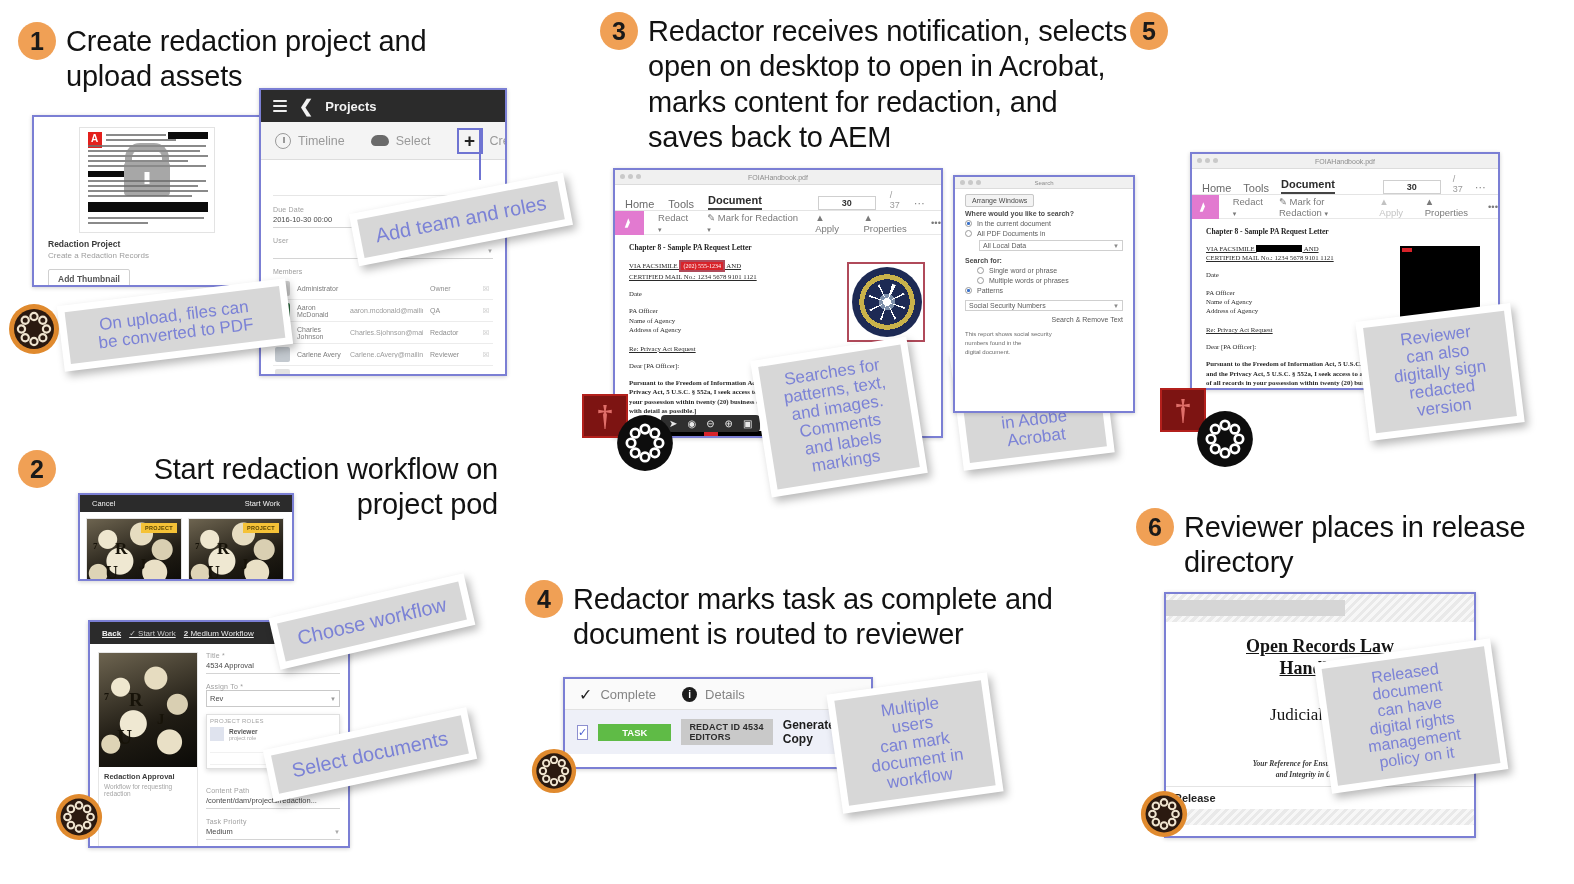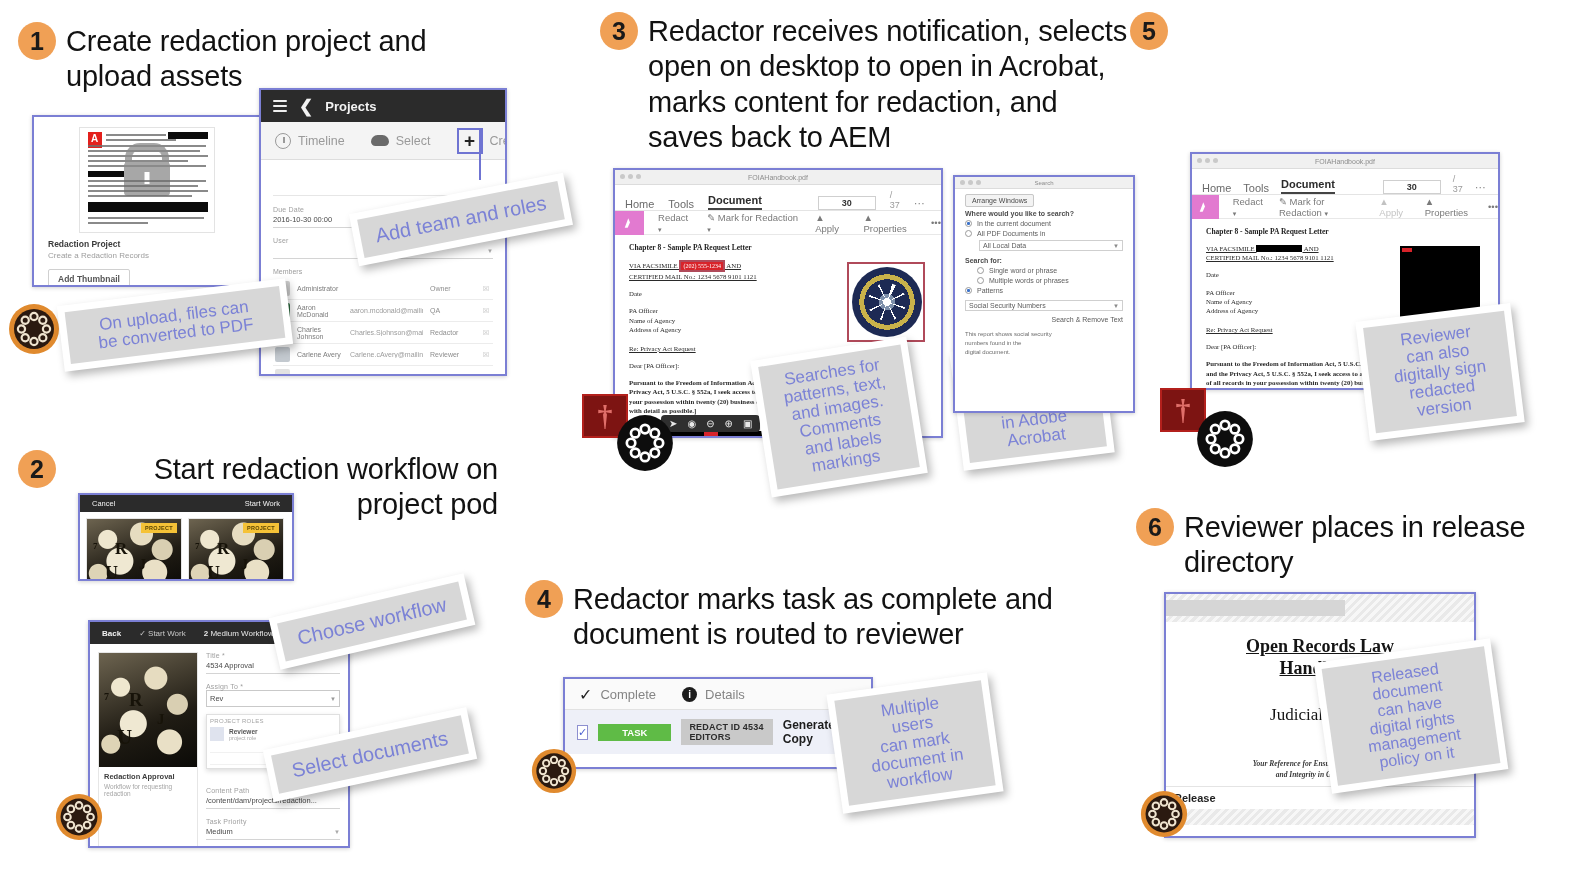--- a/index.html
+++ b/index.html
@@ -442,21 +442,21 @@
         </div>
         <div style="padding:4px 5px 6px;">
           <div class="cap1">Redaction Approval</div>
           <div class="cap2">Workflow for requesting redaction</div>
         </div>
       </div>
     </div>
   </div>
 
   <div class="frame soft" style="left:88px; top:620px; width:262px; height:228px;">
-    <div class="aem-bar" style="height:22px;font-size:8px;font-weight:400;gap:18px;">
+    <div class="aem-bar" style="height:22px;font-size:8px;font-weight:400;gap:8px;text-decoration:underline;">
       <span style="font-weight:700;">Back</span>
       <span style="color:#c9c9c9;">✓ <span>Start Work</span></span>
       <span style="color:#e9e9e9;"><b>2</b> <span>Medium Workflow</span></span>
     </div>
     <div style="display:flex;gap:8px;padding:8px;">
       <div class="wf-card" style="width:100px;flex:0 0 auto;">
         <div class="coins" style="position:relative;height:114px;">
           <div class="coin-letter" style="left:30px;top:36px;font-size:19px;">R</div>
           <div class="coin-letter" style="left:58px;top:58px;font-size:15px;">J</div>
           <div class="coin-letter" style="left:18px;top:72px;font-size:21px;">U</div>

